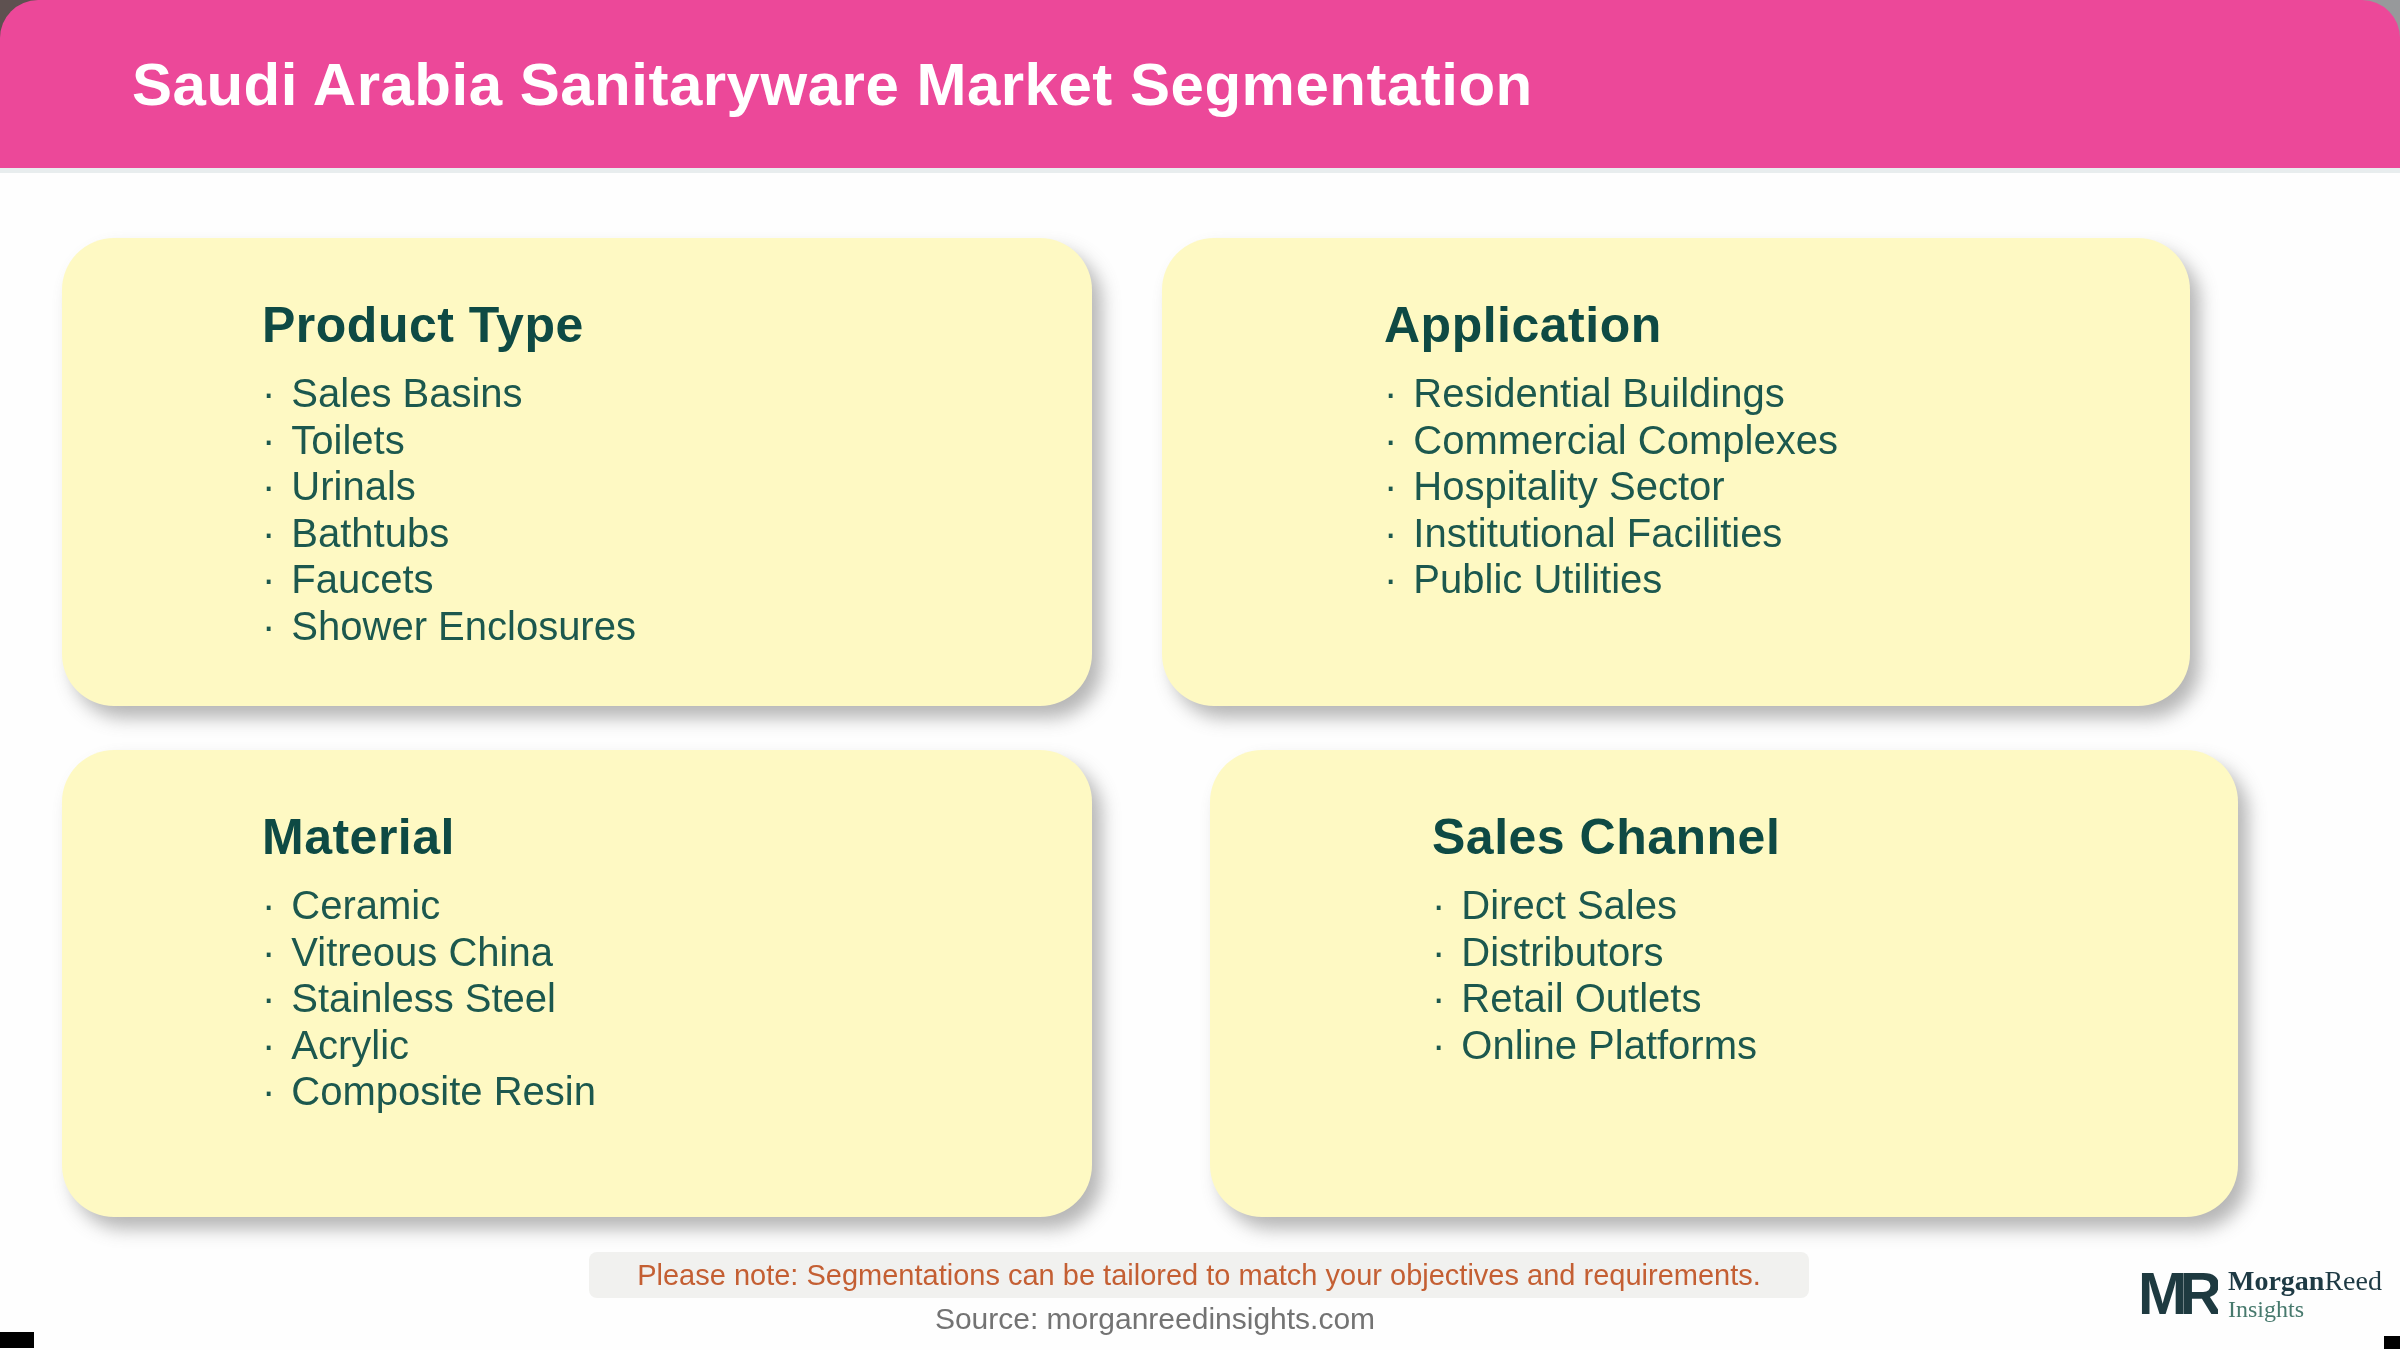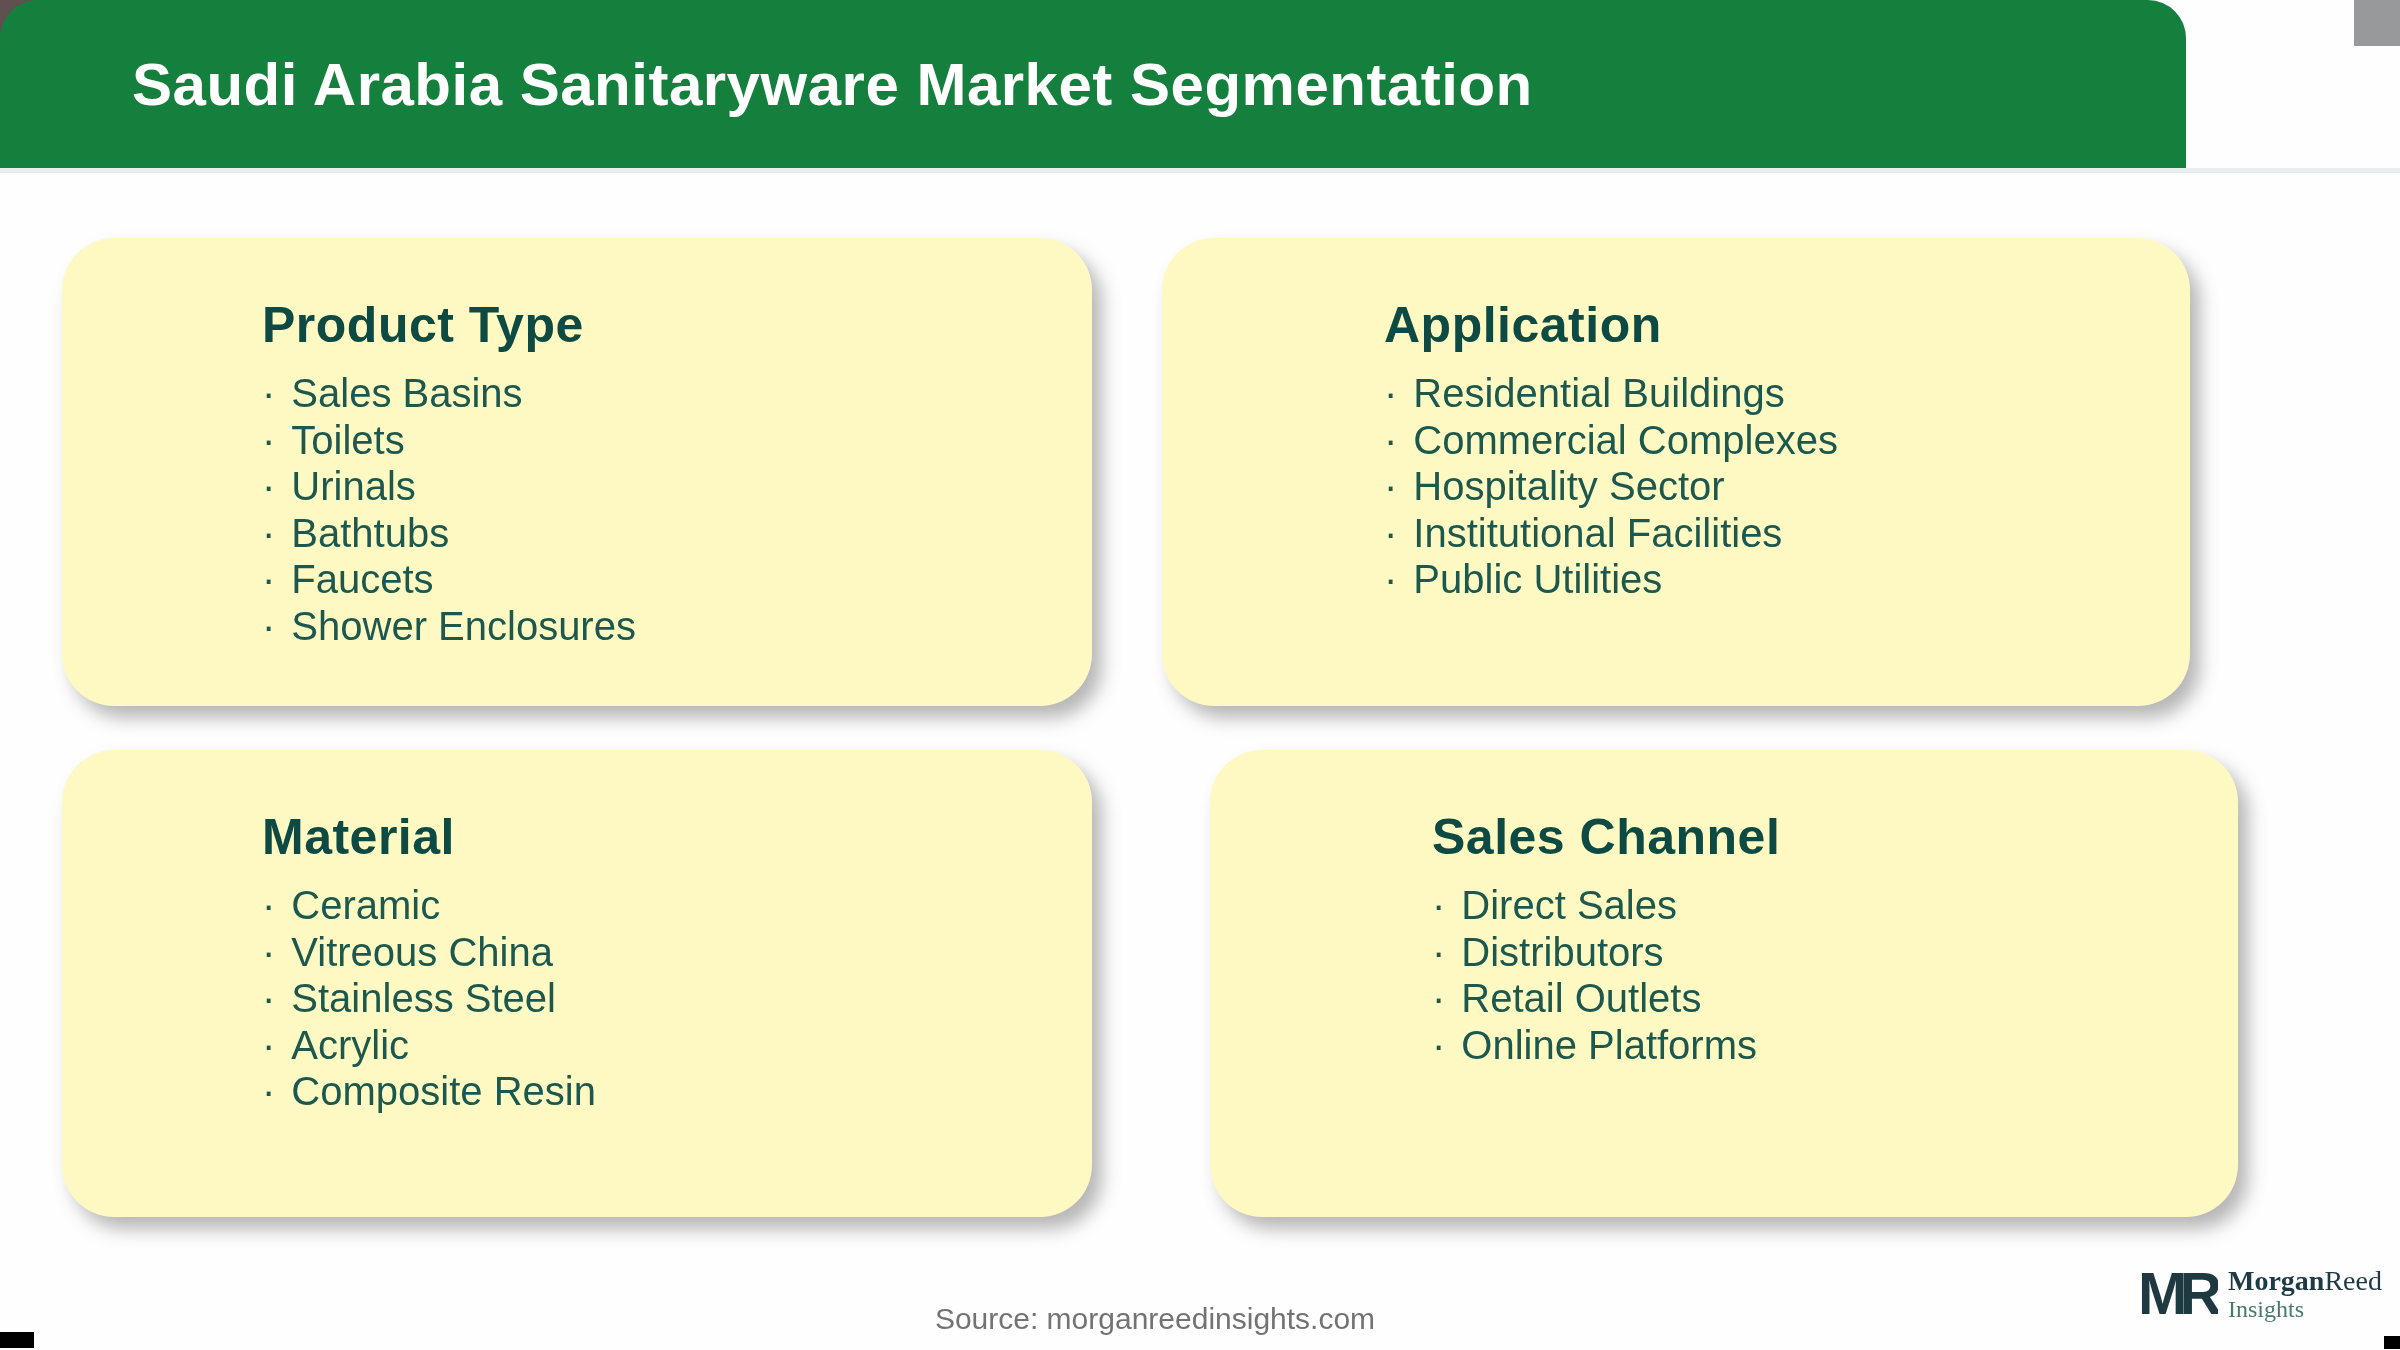--- a/index.html
+++ b/index.html
@@ -3,21 +3,21 @@
 <meta charset="utf-8">
 <style>
   html,body{margin:0;padding:0;background:#ffffff;}
   body{font-family:"Liberation Sans","DejaVu Sans",sans-serif;}
   .stage{position:relative;width:2400px;height:1350px;overflow:hidden;background:#fefefe;}
 
   
   .corner-tl{position:absolute;left:0;top:0;width:46px;height:46px;background:#5e5150;z-index:1;}
   .corner-tr{position:absolute;left:2354px;top:0;width:46px;height:46px;background:#97999b;z-index:1;}
 
-  .header{position:absolute;left:0;top:0;width:2186px;height:168px;background:#15803d;
+  .header{position:absolute;left:0;top:0;width:2400px;height:168px;background:#ec4899;
           border-radius:38px 38px 0 0;display:flex;align-items:center;z-index:2;}
   .header-title{color:#ffffff;font-size:60px;font-weight:700;margin-left:132px;letter-spacing:0.5px;white-space:nowrap;}
   .header-underline{position:absolute;left:0;top:168px;width:2400px;height:5px;background:#e8edee;z-index:2;}
 
   .card{position:absolute;background:#fef9c3;border-radius:52px;
         box-shadow:10px 12px 18px rgba(95,95,95,0.45);
         box-sizing:border-box;padding:58px 30px 0 200px;}
   .card-right{padding-left:222px;}
   .card-0{left:62px;top:238px;width:1030px;height:468px;}
   .card-1{left:1162px;top:238px;width:1028px;height:468px;}
@@ -96,20 +96,23 @@
   <section class="card card-right card-3">
     <h2 class="card-title">Sales Channel</h2>
     <ul class="card-list">
       <li class="card-item">Direct Sales</li>
       <li class="card-item">Distributors</li>
       <li class="card-item">Retail Outlets</li>
       <li class="card-item">Online Platforms</li>
     </ul>
   </section>
 
+  <div class="note">
+    <span class="note-text">Please note: Segmentations can be tailored to match your objectives and requirements.</span>
+  </div>
 
   <div class="source">Source: morganreedinsights.com</div>
 
   <div class="logo">
     <svg class="logo-mark" viewBox="0 0 84 60">
       <text x="0" y="50">MR</text>
     </svg>
     <div class="logo-text">
       <div class="logo-line1"><span class="logo-bold">Morgan</span><span class="logo-reg">Reed</span></div>
       <div class="logo-sub">Insights</div>

